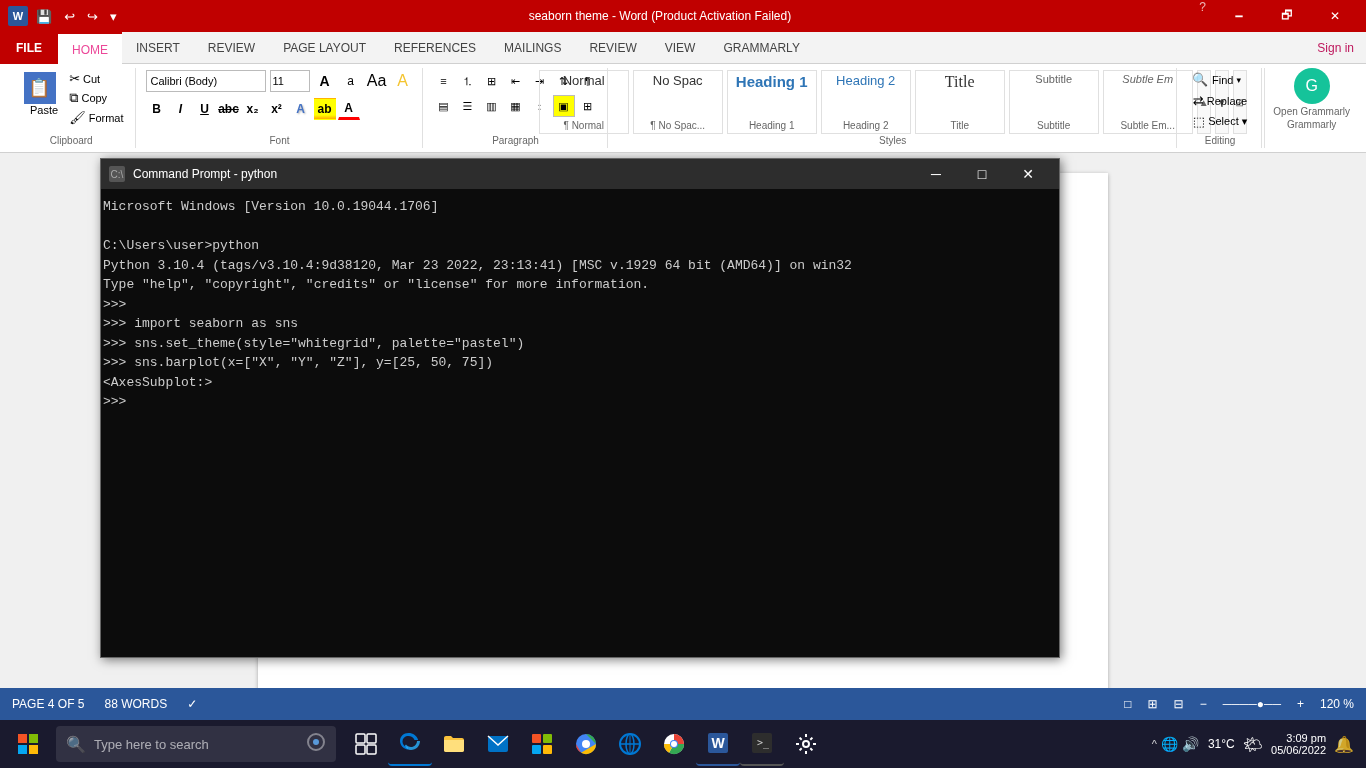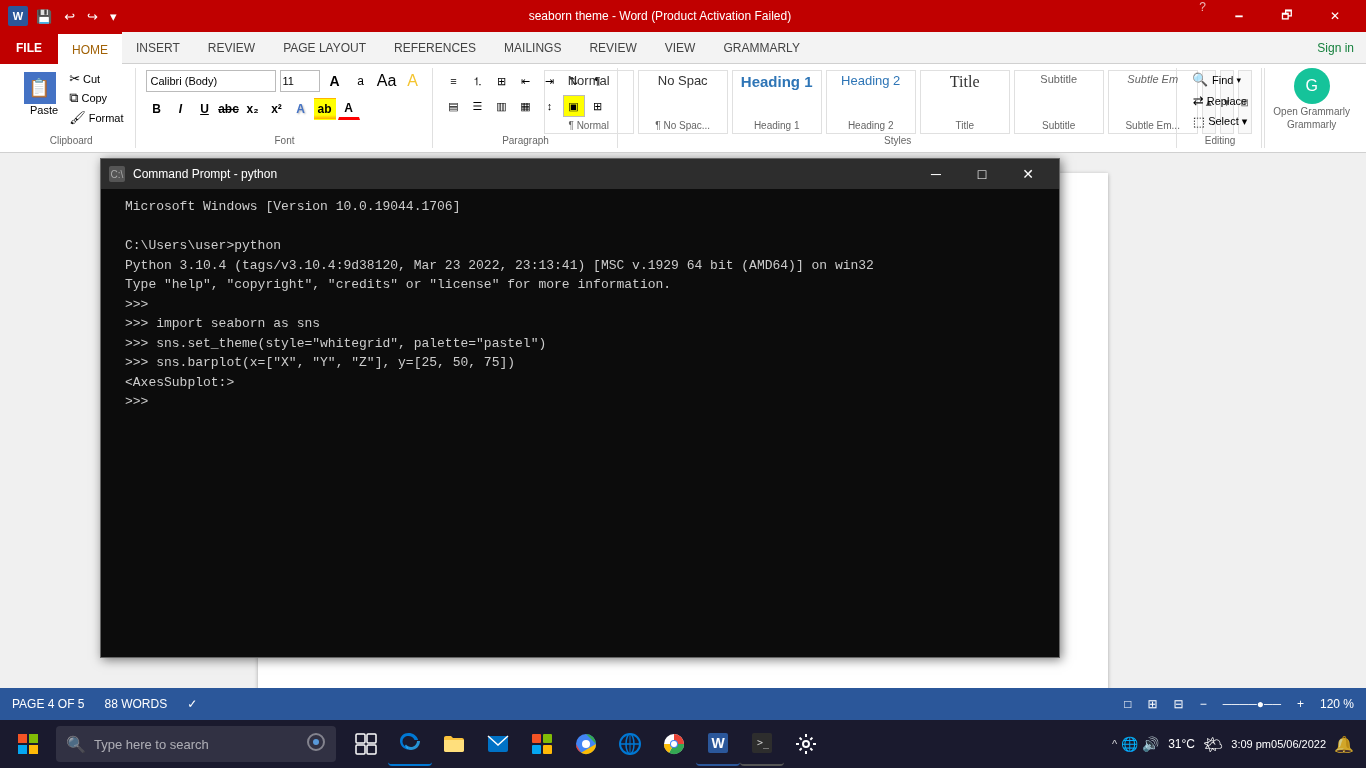--- a/index.html
+++ b/index.html
@@ -21,21 +21,21 @@
     .title-bar-btn { width: 46px; height: 32px; background: transparent; border: none; color: white; font-size: 12px; cursor: pointer; display: flex; align-items: center; justify-content: center; }
 
     
     .quick-access { display: flex; align-items: center; gap: 4px; }
     .qa-btn { background: transparent; border: none; color: white; font-size: 13px; cursor: pointer; padding: 2px 4px; }
 
     
     .ribbon { background: #ffffff; border-bottom: 1px solid #d0d0d0; }
     .ribbon-tabs { display: flex; align-items: center; background: #f3f3f3; border-bottom: 1px solid #d0d0d0; height: 32px; padding-left: 0; }
     .ribbon-tab { padding: 0 14px; height: 32px; line-height: 32px; font-size: 12px; cursor: pointer; color: #444; }
-    .ribbon-tab.active { background: white; color: #a16207; border-top: 2px solid #c00000; }
+    .ribbon-tab.active { background: white; color: #ec4899; border-top: 2px solid #c00000; }
     .ribbon-file { background: #c00000; color: white; padding: 0 16px; height: 32px; line-height: 32px; font-size: 12px; cursor: pointer; font-weight: bold; }
 
     .ribbon-content { display: flex; align-items: stretch; padding: 4px 8px; gap: 2px; height: 88px; overflow: hidden; }
     .ribbon-group { display: flex; flex-direction: column; align-items: center; border-right: 1px solid #e0e0e0; padding: 0 8px; position: relative; }
     .ribbon-group-label { font-size: 10px; color: #666; position: absolute; bottom: 2px; }
     .ribbon-group-content { display: flex; align-items: flex-start; gap: 2px; padding-bottom: 14px; padding-top: 2px; }
 
     
     .paste-btn { display: flex; flex-direction: column; align-items: center; cursor: pointer; padding: 2px 6px; }
     .paste-icon { width: 32px; height: 32px; background: #4472c4; display: flex; align-items: center; justify-content: center; color: white; font-size: 18px; }
@@ -58,35 +58,35 @@
     .doc-body { background: #f0f0f0; height: calc(768px - 32px - 32px - 88px - 32px); display: flex; justify-content: center; overflow: hidden; position: relative; }
     .doc-page { background: white; width: 850px; min-height: 400px; margin-top: 20px; box-shadow: 0 1px 4px rgba(0,0,0,0.3); }
 
     
     .cmd-window { position: absolute; top: 5px; left: 100px; width: 960px; height: 500px; background: #0c0c0c; border: 1px solid #666; box-shadow: 2px 2px 10px rgba(0,0,0,0.5); }
     .cmd-titlebar { background: #2d2d2d; height: 30px; display: flex; align-items: center; justify-content: space-between; padding: 0 8px; color: white; font-size: 12px; }
     .cmd-titlebar-left { display: flex; align-items: center; gap: 8px; }
     .cmd-titlebar-icon { width: 16px; height: 16px; background: #555; border-radius: 2px; display: flex; align-items: center; justify-content: center; font-size: 10px; color: #aaa; }
     .cmd-controls { display: flex; gap: 0; }
     .cmd-ctrl-btn { width: 46px; height: 30px; background: transparent; border: none; color: white; font-size: 14px; cursor: pointer; display: flex; align-items: center; justify-content: center; }
-    .cmd-body { padding: 8px 24px; font-family: 'Consolas', 'Courier New', monospace; font-size: 13px; color: #cccccc; background: #0c0c0c; height: calc(100% - 30px); overflow-y: auto; }
+    .cmd-body { padding: 8px 2px; font-family: 'Consolas', 'Courier New', monospace; font-size: 13px; color: #cccccc; background: #0c0c0c; height: calc(100% - 30px); overflow-y: auto; }
     .cmd-line { line-height: 1.5; white-space: pre; }
 
     
     .status-bar { background: #2b579a; height: 32px; display: flex; align-items: center; padding: 0 12px; color: white; font-size: 12px; gap: 20px; position: fixed; bottom: 0; width: 1366px; }
     .status-right { margin-left: auto; display: flex; align-items: center; gap: 16px; }
 
     
     .taskbar { background: #1a1a2e; height: 48px; display: flex; align-items: center; padding: 0 4px; gap: 0; position: fixed; bottom: 32px; width: 1366px; }
     .taskbar-start { width: 48px; height: 48px; display: flex; align-items: center; justify-content: center; cursor: pointer; }
     .taskbar-search { width: 280px; height: 36px; background: rgba(255,255,255,0.1); border-radius: 4px; display: flex; align-items: center; padding: 0 10px; gap: 8px; cursor: text; margin: 0 4px; }
     .taskbar-search-text { color: rgba(255,255,255,0.6); font-size: 13px; }
     .taskbar-item { width: 44px; height: 44px; display: flex; align-items: center; justify-content: center; cursor: pointer; border-radius: 4px; position: relative; }
     .taskbar-right { margin-left: auto; display: flex; align-items: center; gap: 8px; color: white; font-size: 12px; padding-right: 8px; }
-    .taskbar-clock { display: flex; flex-direction: row; align-items: flex-end; font-size: 11px; }
+    .taskbar-clock { display: flex; flex-direction: column; align-items: flex-end; font-size: 11px; }
     .sys-icons { display: flex; align-items: center; gap: 4px; }
 
     
     .cmd-body::-webkit-scrollbar { width: 8px; }
     .cmd-body::-webkit-scrollbar-track { background: #1a1a1a; }
     .cmd-body::-webkit-scrollbar-thumb { background: #555; }
 
     
     .para-btn { width: 22px; height: 22px; border: 1px solid transparent; background: transparent; cursor: pointer; font-size: 11px; display: flex; align-items: center; justify-content: center; }
     .style-box { width: 90px; height: 64px; border: 1px solid #e0e0e0; display: flex; flex-direction: column; align-items: center; justify-content: space-between; padding: 2px 4px 4px 4px; cursor: pointer; position: relative; text-align: center; }
@@ -127,21 +127,21 @@
     <div class="ribbon-file">FILE</div>
     <div class="ribbon-tab active">HOME</div>
     <div class="ribbon-tab">INSERT</div>
     <div class="ribbon-tab">REVIEW</div>
     <div class="ribbon-tab">PAGE LAYOUT</div>
     <div class="ribbon-tab">REFERENCES</div>
     <div class="ribbon-tab">MAILINGS</div>
     <div class="ribbon-tab">REVIEW</div>
     <div class="ribbon-tab">VIEW</div>
     <div class="ribbon-tab">GRAMMARLY</div>
-    <span style="margin-left:auto; font-size:12px; color:#15803d; padding-right:12px;">Sign in</span>
+    <span style="margin-left:auto; font-size:12px; color:#be185d; padding-right:12px;">Sign in</span>
   </div>
 
   <div class="ribbon-content">
 
     <div class="ribbon-group" style="min-width:90px;">
       <div class="ribbon-group-content">
         <div class="paste-btn">
           <div class="paste-icon">📋</div>
           <span style="font-size:11px;padding-left:8px;">Paste</span>
         </div>
@@ -159,21 +159,21 @@
             <span>Format</span>
           </div>
         </div>
       </div>
       <span class="ribbon-group-label">Clipboard</span>
     </div>
 
     <div class="ribbon-group" style="min-width:200px;">
       <div class="ribbon-group-content" style="flex-direction:column; gap:3px;">
         <div class="font-group-row">
-          <input type="text" class="font-select" style="width: 130px;" value="Calibri (Body)">
+          <input type="text" class="font-select" style="width: 120px;" value="Calibri (Body)">
           <input type="text" class="font-size-select" value="11" style="">
           <button class="font-btn" style="font-weight:bold; font-size:14px;">A</button>
           <button class="font-btn" style="font-size:12px;">a</button>
           <button class="font-btn">Aa</button>
           <button class="font-btn" style="color:#f4c430;">A</button>
         </div>
         <div class="font-format-row">
           <button class="format-btn" style="font-weight:bold;">B</button>
           <button class="format-btn" style="font-style:italic;">I</button>
           <button class="format-btn" style="text-decoration:underline;">U</button>

